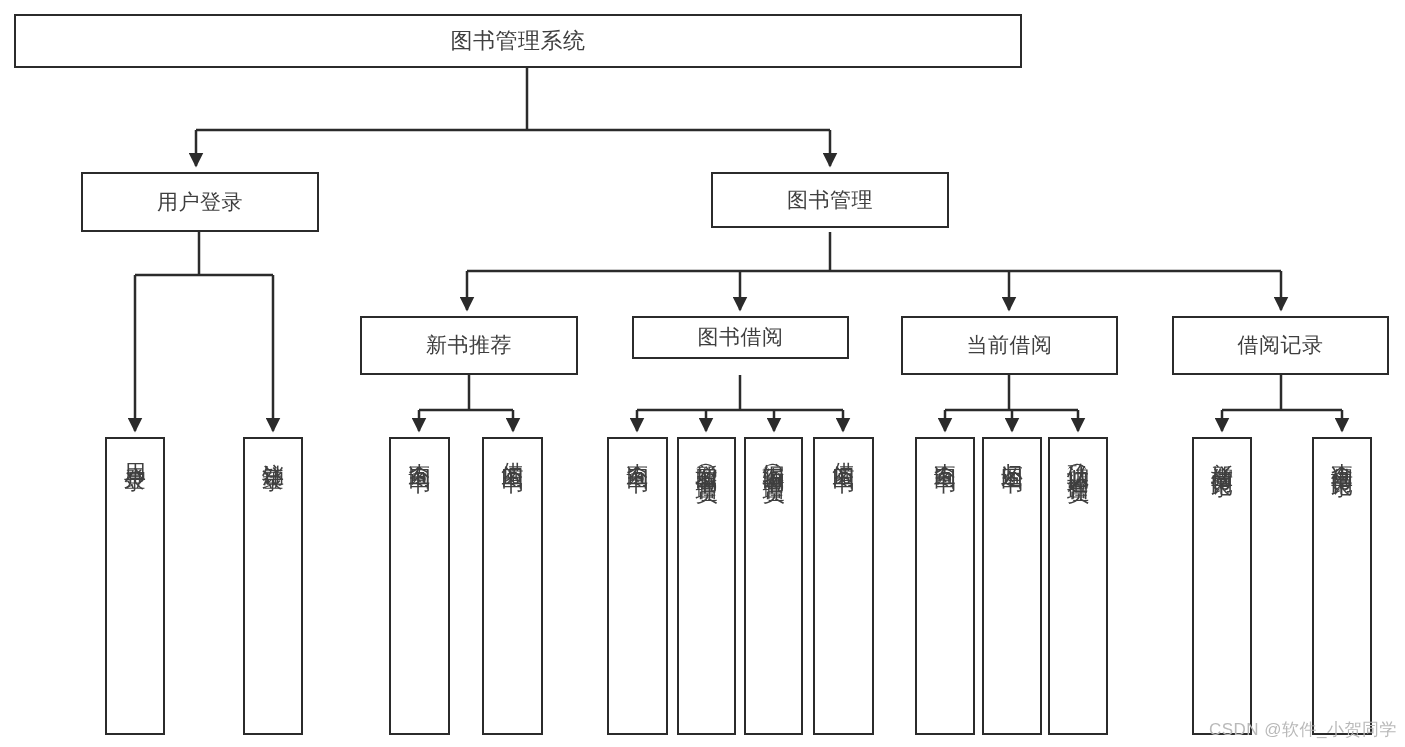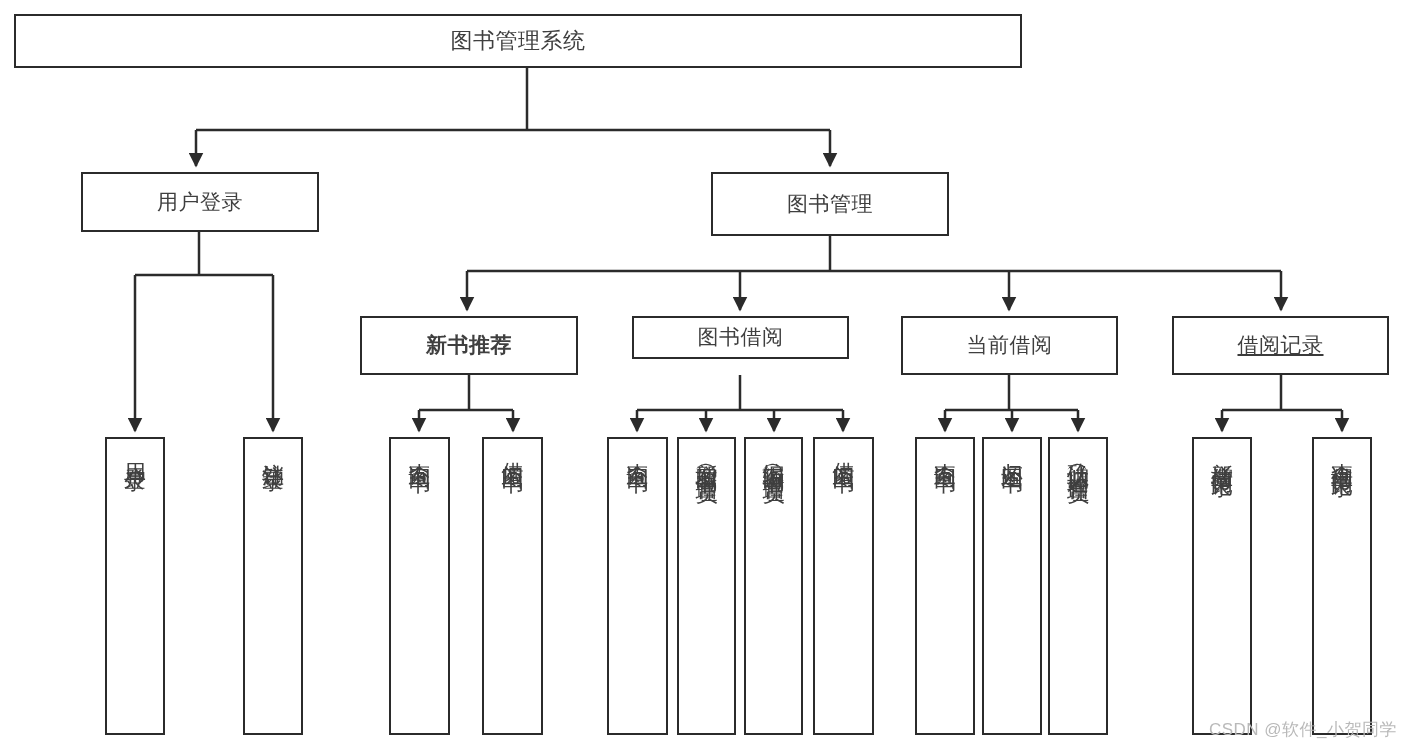--- a/index.html
+++ b/index.html
@@ -126,34 +126,34 @@
     </g>
   </svg>
 
   <div class="node horizontal root" style="left: 14px; top: 14px; width: 1008px; height: 54px;">
     <span class="node-label">图书管理系统</span>
   </div>
 
   <div class="node horizontal" style="left: 81px; top: 172px; width: 238px; height: 60px;">
     <span class="node-label">用户登录</span>
   </div>
-  <div class="node horizontal" style="left: 711px; top: 172px; width: 238px; height: 64px;">
+  <div class="node horizontal" style="left: 711px; top: 172px; width: 238px; height: 56px;">
     <span class="node-label">图书管理</span>
   </div>
 
-  <div class="node horizontal" style="left: 360px; top: 316px; width: 218px; height: 59px; font-weight: bold;">
+  <div class="node horizontal" style="left: 360px; top: 316px; width: 218px; height: 59px;">
     <span class="node-label">新书推荐</span>
   </div>
   <div class="node horizontal" style="left: 632px; top: 316px; width: 217px; height: 43px;">
     <span class="node-label">图书借阅</span>
   </div>
   <div class="node horizontal" style="left: 901px; top: 316px; width: 217px; height: 59px;">
     <span class="node-label">当前借阅</span>
   </div>
-  <div class="node horizontal" style="left: 1172px; top: 316px; width: 217px; height: 59px; text-decoration: underline;">
+  <div class="node horizontal" style="left: 1172px; top: 316px; width: 217px; height: 59px;">
     <span class="node-label">借阅记录</span>
   </div>
 
   <div class="node vertical" style="left: 105px; top: 437px; width: 60px; height: 298px;">
     <span class="node-label">用户登录</span>
   </div>
   <div class="node vertical" style="left: 243px; top: 437px; width: 60px; height: 298px;">
     <span class="node-label">注销登录</span>
   </div>
   <div class="node vertical" style="left: 389px; top: 437px; width: 61px; height: 298px;">

